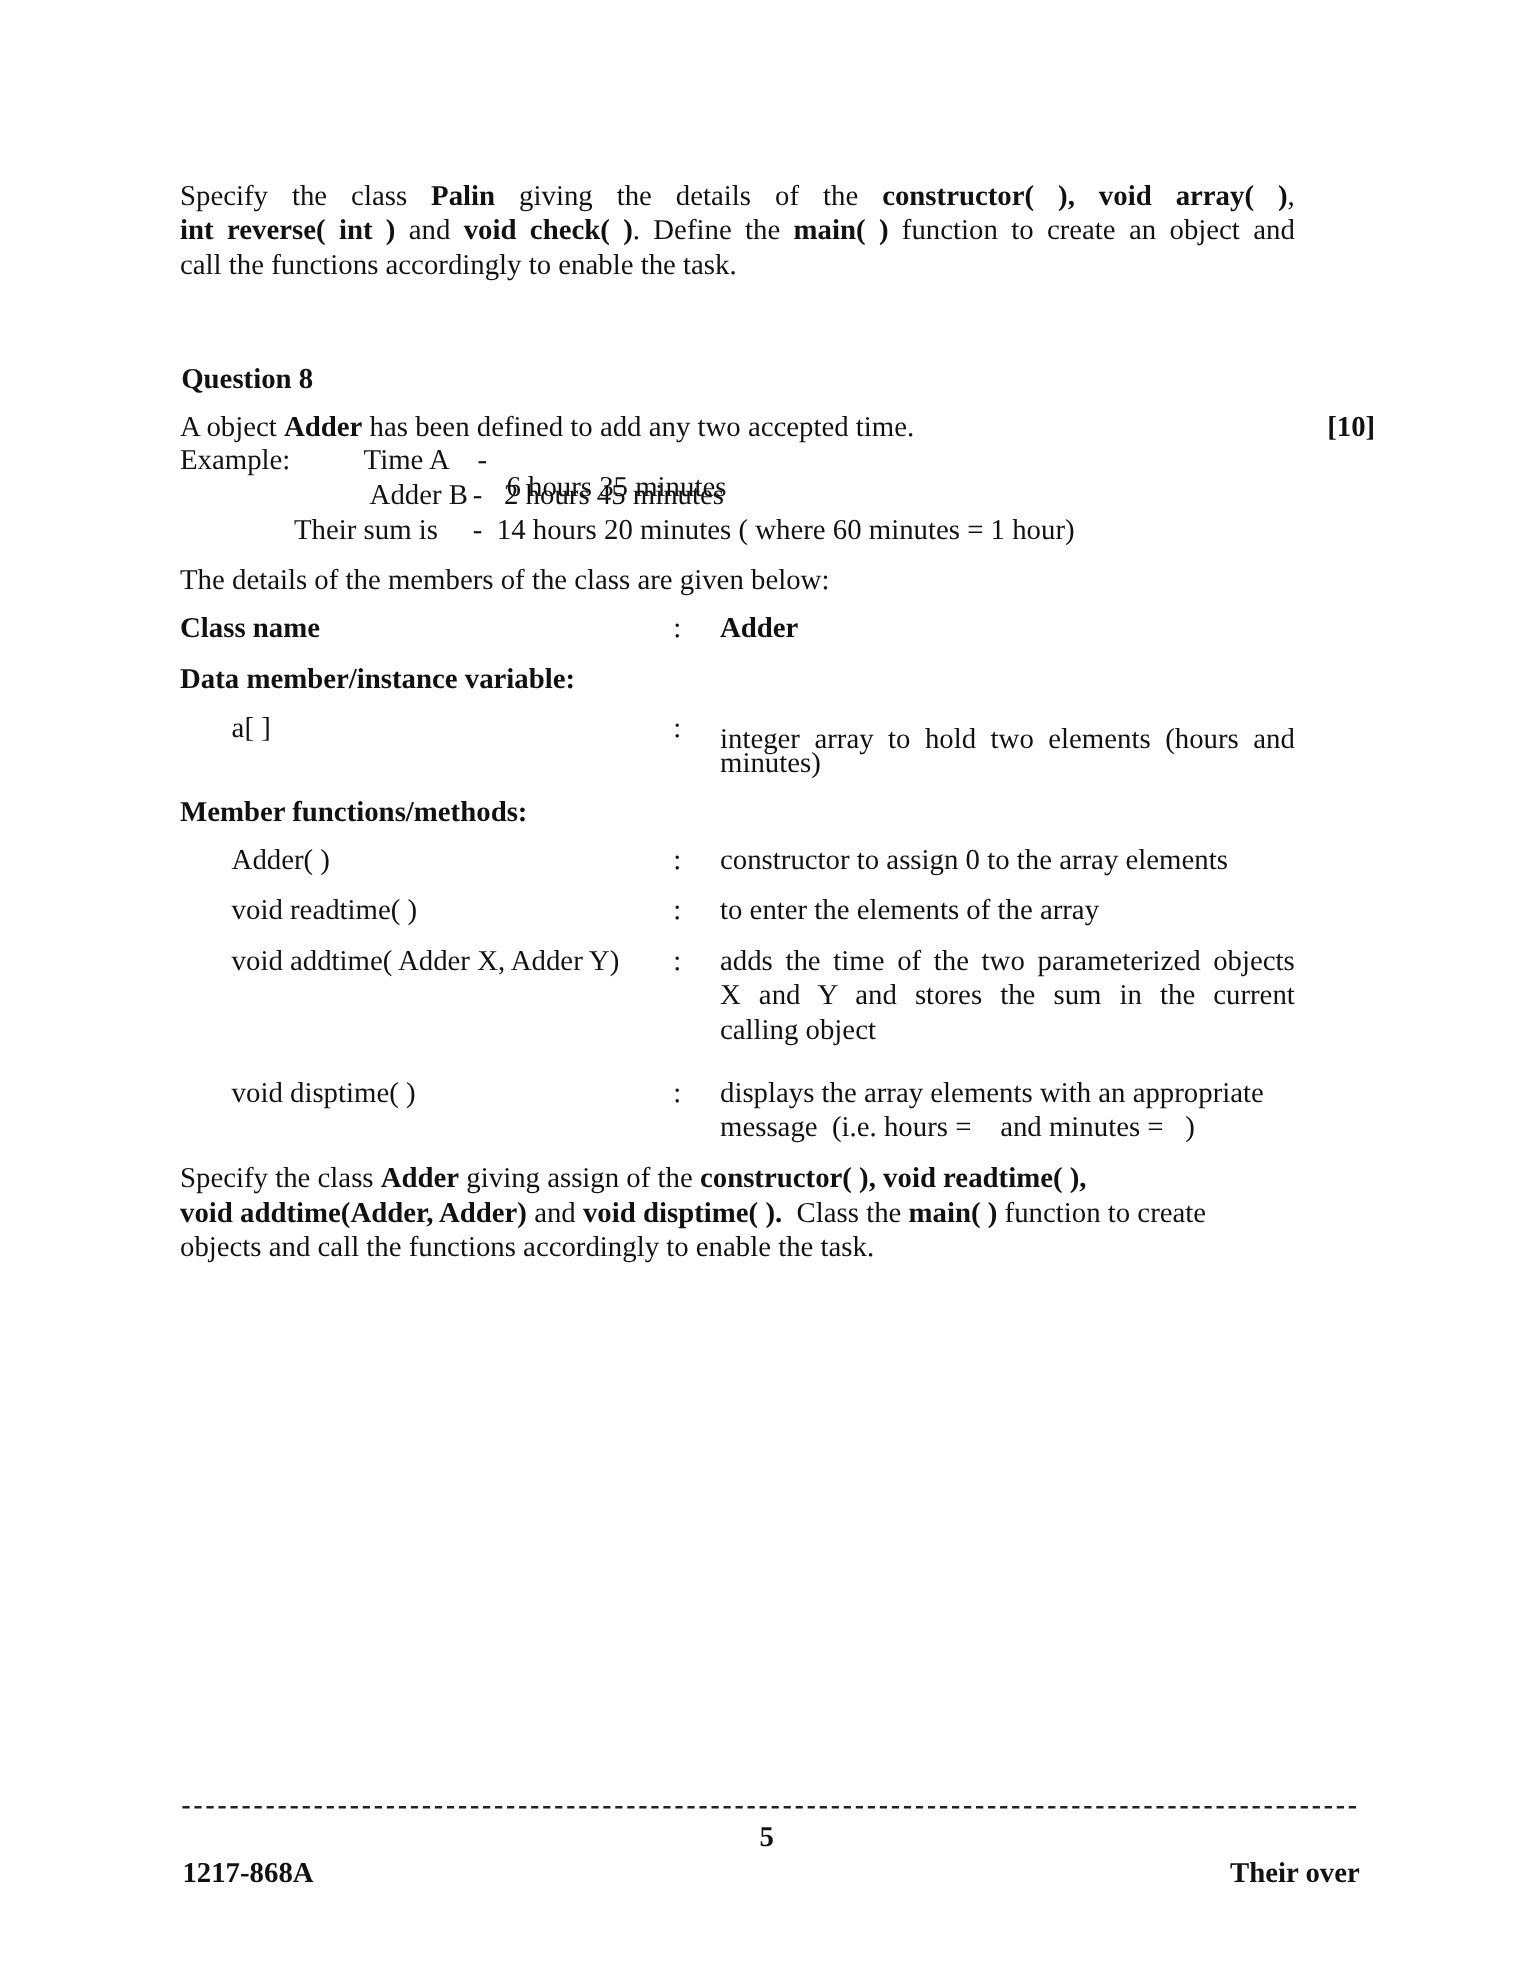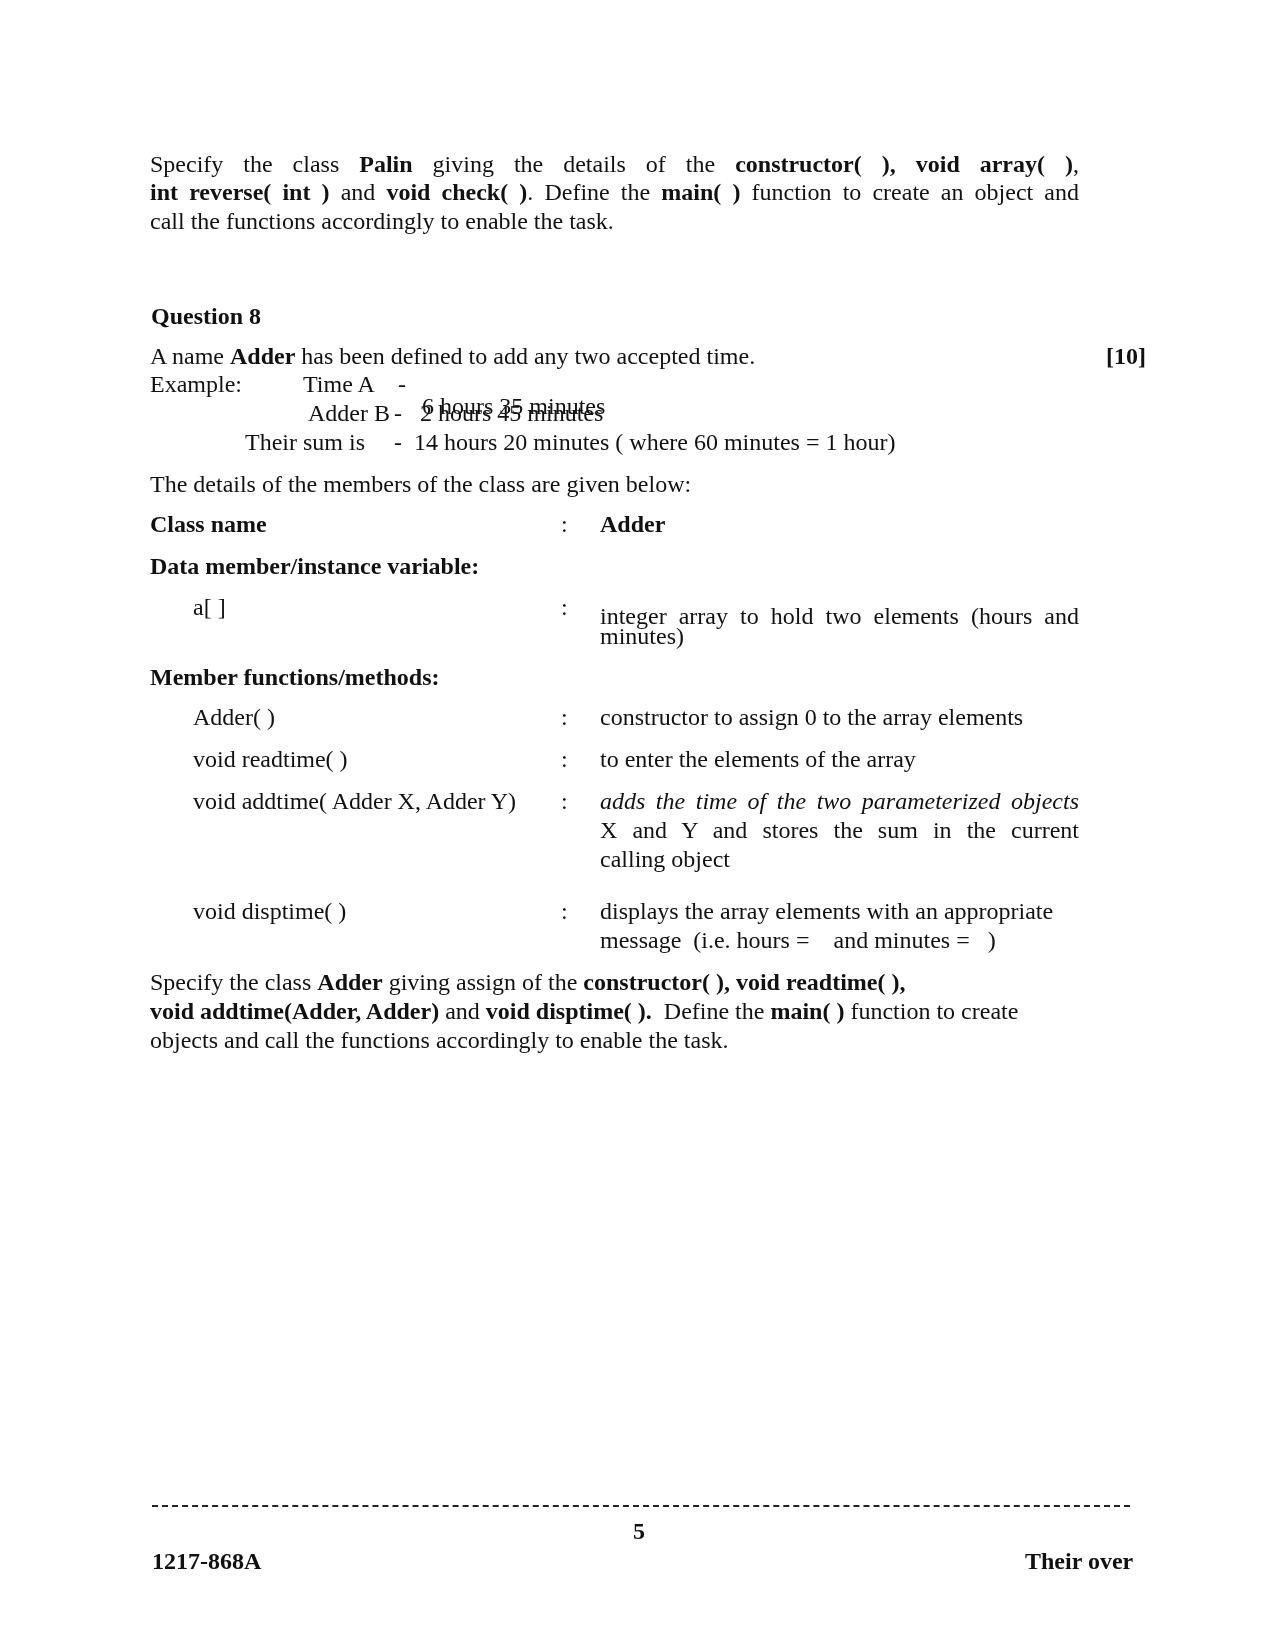--- a/index.html
+++ b/index.html
@@ -55,21 +55,21 @@
 <body>
 
 <div>
   <div class="just" style="top:150px;"><span>Specify the class </span><b>Palin</b><span> giving the details of the </span><b>constructor( ), void array( )</b><span>,</span></div>
   <div class="just" style="top:178px;"><b>int reverse( int )</b><span> and </span><b>void check( )</b><span>. Define the </span><b>main( )</b><span> function to create an object and</span></div>
   <div class="line" style="top:207px; left:150px;">call the functions accordingly to enable the task.</div>
 </div>
 
 <div class="line h-bold" style="top:302px; left:151px;">Question 8</div>
 
-<div class="line" style="top:342px; left:150px;"><span>A name </span><b>Adder</b><span> has been defined to add any two accepted time.</span></div>
+<div class="line" style="top:342px; left:150px;"><span>A object </span><b>Adder</b><span> has been defined to add any two accepted time.</span></div>
 <div class="line h-bold" style="top:342px; left:1106px;">[10]</div>
 
 <div>
   <div class="line" style="top:370px; left:150px;">Example:</div>
   <div class="line" style="top:370px; left:303px;">Time A</div>
   <div class="line" style="top:370px; left:398px;">-</div>
   <div class="line" style="top:392px; left:422px;">6 hours  35 minutes</div>
 
   <div class="line" style="top:399px; left:308px;">Adder B</div>
   <div class="line" style="top:399px; left:394px;">-</div>
@@ -105,34 +105,34 @@
 
 <div>
   <div class="line" style="top:745px; left:193px;">void readtime( )</div>
   <div class="line" style="top:745px; left:561px;">:</div>
   <div class="line" style="top:745px; left:600px;">to enter the elements of the array</div>
 </div>
 
 <div>
   <div class="line" style="top:787px; left:193px;">void addtime( Adder X, Adder Y)</div>
   <div class="line" style="top:787px; left:561px;">:</div>
-  <div class="just-d" style="top:787px;font-style:italic;">adds the time of the two parameterized objects</div>
+  <div class="just-d" style="top:787px;">adds the time of the two parameterized objects</div>
   <div class="just-d" style="top:816px;">X and   Y and stores the sum in the current</div>
   <div class="line" style="top:845px; left:600px;">calling object</div>
 </div>
 
 <div>
   <div class="line" style="top:897px; left:193px;">void disptime( )</div>
   <div class="line" style="top:897px; left:561px;">:</div>
   <div class="line" style="top:897px; left:600px;">displays the array elements with an appropriate</div>
   <div class="line" style="top:926px; left:600px; white-space:pre;">message  (i.e. hours =    and minutes =   )</div>
 </div>
 
 <div>
   <div class="line" style="top:968px; left:150px;"><span>Specify the class </span><b>Adder</b><span> giving assign of the </span><b>constructor( ), void readtime( ),</b></div>
-  <div class="line" style="top:997px; left:150px; white-space:pre;"><b>void addtime(Adder, Adder)</b><span> and </span><b>void disptime( ).</b><span>  Define the </span><b>main( )</b><span> function to create</span></div>
+  <div class="line" style="top:997px; left:150px; white-space:pre;"><b>void addtime(Adder, Adder)</b><span> and </span><b>void disptime( ).</b><span>  Class the </span><b>main( )</b><span> function to create</span></div>
   <div class="line" style="top:1026px; left:150px;">objects and call the functions accordingly to enable the task.</div>
 </div>
 
 <div class="dashline"></div>
 <div class="line footer-bold" style="top:1517px; left:633px;">5</div>
 <div class="line footer-bold" style="top:1547px; left:152px;">1217-868A</div>
 <div class="line footer-bold" style="top:1547px; left:1025px; width:107px; text-align:right;">Their over</div>
 
 </body></html>

